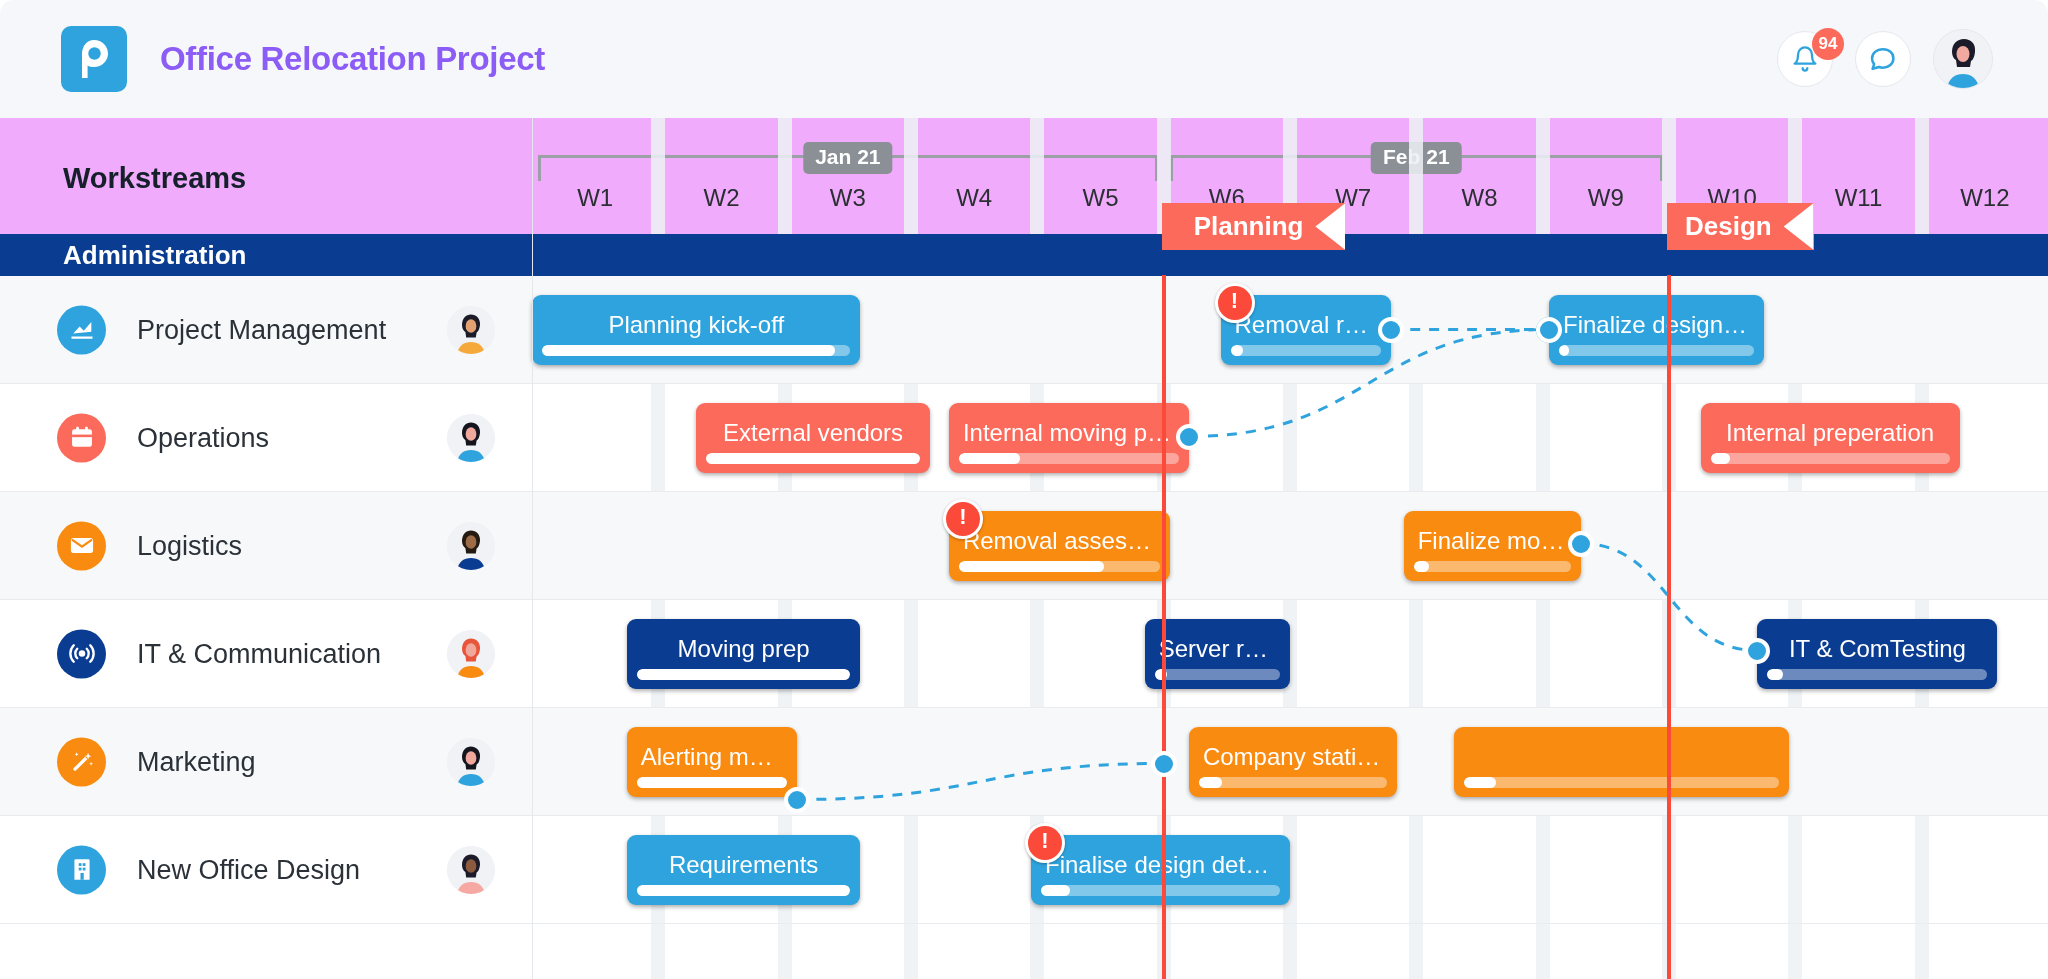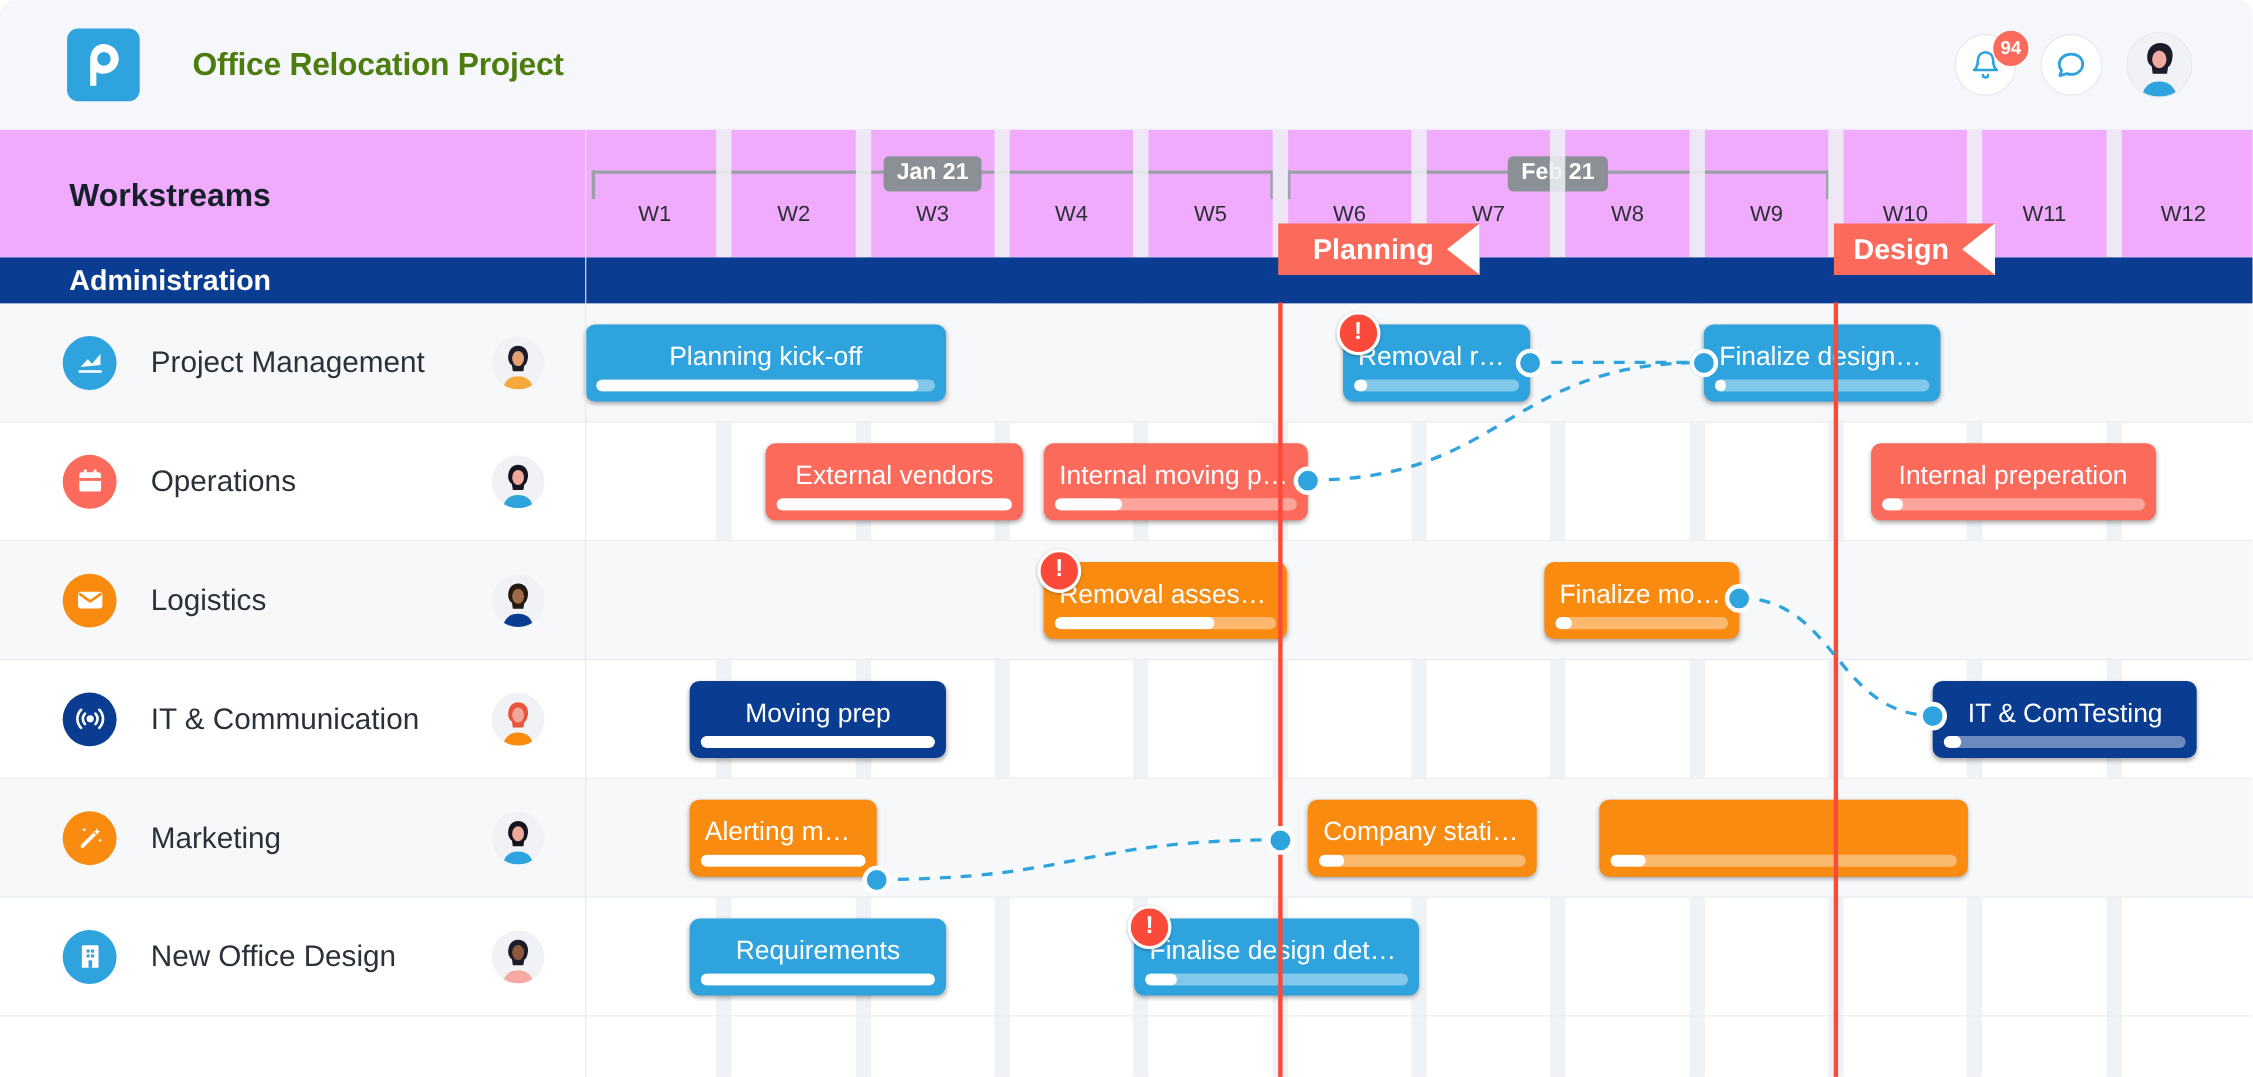--- a/index.html
+++ b/index.html
@@ -8,21 +8,21 @@
   .app{position:relative;width:2048px;height:979px;background:#fff;
        border-radius:14px;overflow:hidden;}
 
   
   .header{position:absolute;left:0;top:0;width:2048px;height:118px;
           background:#F5F7FA;border-bottom:1px solid #E4E8ED;
           display:flex;align-items:center;}
   .logo{width:66px;height:66px;margin-left:61px;border-radius:10px;
         background:#2EA3DD;display:flex;align-items:center;justify-content:center;}
   .logo svg{display:block}
-  .app-title{margin-left:48px;font-size:29px;font-weight:bold;color:#4d7c0f;
+  .app-title{margin-left:33px;font-size:33px;font-weight:bold;color:#8b5cf6;
              letter-spacing:-0.3px;}
   .hdr-right{position:absolute;right:55px;top:0;height:118px;display:flex;
              align-items:center;gap:22px;}
   .circ-btn{position:relative;width:54px;height:54px;border-radius:50%;
             background:#fff;border:1px solid #E4E8ED;display:flex;
             align-items:center;justify-content:center;}
   .badge{position:absolute;right:-12px;top:-4px;min-width:32px;height:32px;
          border-radius:16px;background:#FB6A5B;color:#fff;font-size:17px;
          font-weight:bold;display:flex;align-items:center;justify-content:center;
          padding:0 6px;box-sizing:border-box;}
@@ -40,21 +40,21 @@
   .months{position:absolute;left:532px;top:0;width:1516px;height:56px;}
   .month{position:absolute;top:24px;height:26px;}
   .month .rail{position:absolute;left:0;right:0;top:13px;height:3px;background:#9AA0A6;}
   .month .capL,.month .capR{position:absolute;top:13px;width:3px;height:26px;background:#9AA0A6;}
   .month .capL{left:0}.month .capR{right:0}
   .month .mlabel{position:absolute;top:0;left:50%;transform:translateX(-50%);
                  background:#8A9096;color:#fff;font-size:21px;font-weight:bold;
                  padding:3px 12px 5px;border-radius:5px;white-space:nowrap;}
 
   .weeks{position:absolute;left:532px;top:56px;width:1516px;height:60px;}
-  .wk{position:absolute;top:10px;text-align:center;font-size:20px;color:#2B2F33;}
+  .wk{position:absolute;top:10px;text-align:center;font-size:24px;color:#2B2F33;}
 
   
   .grid{position:absolute;left:532px;top:118px;width:1516px;height:861px;
         overflow:hidden;}
   .band{position:absolute;top:0;width:14px;height:861px;background:#EDF1F5;opacity:.85;}
 
   
   .rows{position:absolute;left:0;top:234px;width:1856px;}
   .grow{position:relative;width:2048px;height:42px;display:flex;align-items:center;}
   .grow .gtext{margin-left:63px;color:#fff;font-size:26px;font-weight:bold;}
@@ -304,20 +304,26 @@
             <path d="M15 19c0-6.6 4-10.6 9-10.6S33.6 12.4 33 19c-.5 4.2-1.7 6.7-3.4 7.6l-.8 4.8H19.2L18.4 26C16.7 25.2 15 22.8 15 19z" fill="#E8553A"></path>
             <ellipse cx="24" cy="20" rx="5.4" ry="6.8" fill="#F0A79C"></ellipse>
             <path d="M10 48c1.8-8.6 6.8-12 14-12s12.2 3.4 14 12z" fill="#F98B10"></path>
           </svg></div>
         <div class="bar" style="left: 626.75px; width: 233.717px; background: rgb(10, 61, 145);">
           <span class="blabel">Moving prep</span>
           <span class="prog">
             <i style="width: 100%;"></i>
           </span>
         </div>
+        <div class="bar" style="left: 1144.72px; width: 145.283px; background: rgb(10, 61, 145);">
+          <span class="blabel">Server room</span>
+          <span class="prog">
+            <i style="width: 10%;"></i>
+          </span>
+        </div>
         <div class="bar" style="left: 1757.43px; width: 240.033px; background: rgb(10, 61, 145);">
           <span class="blabel">IT &amp; ComTesting</span>
           <span class="prog">
             <i style="width: 7%;"></i>
           </span>
         </div>
       </div>
       <div class="trow alt">
         <div class="rowicon" style="background: rgb(249, 139, 16);">
           <svg width="28" height="28" viewBox="0 0 24 24" fill="#fff">

